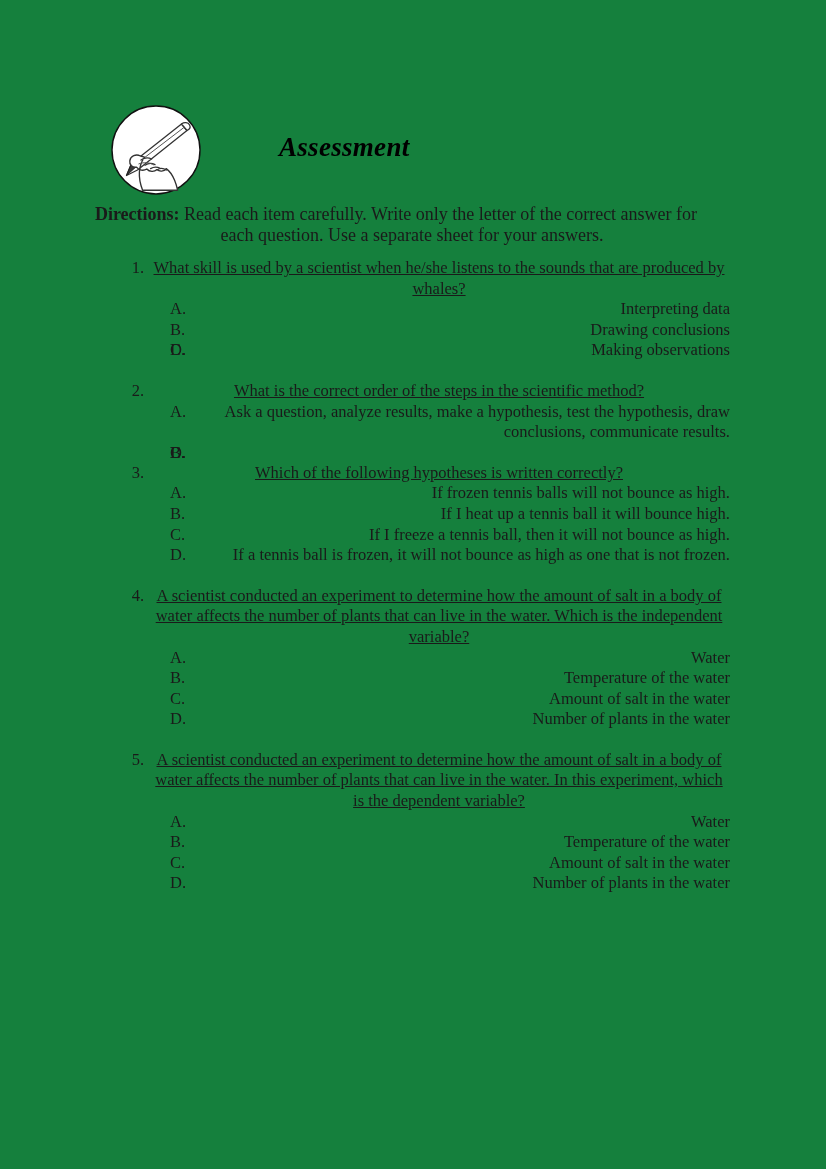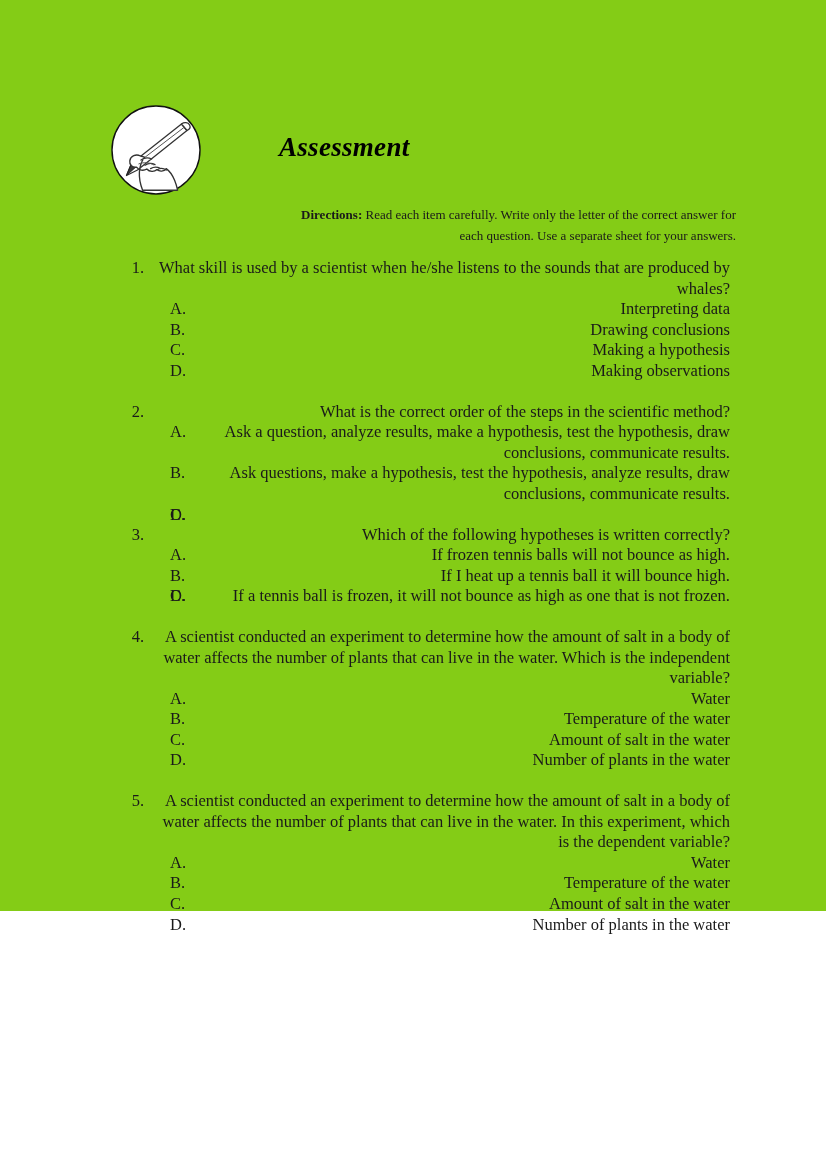--- a/index.html
+++ b/index.html
@@ -11,22 +11,22 @@
     height: 1169px;
     background: #ffffff;
     font-family: "Liberation Serif", "DejaVu Serif", serif;
     color: #1a1a1a;
     overflow: hidden;
   }
 
   .page {
     position: relative;
     width: 826px;
-    height: 911px;
-    background: #84cc16;
+    height: 1169px;
+    background: #15803d;
   }
 
   
   .header {
     position: absolute;
     left: 98px;
     top: 104px;
     width: 640px;
     height: 100px;
   }
@@ -48,26 +48,26 @@
     font-weight: bold;
     font-style: italic;
     letter-spacing: 0.3px;
     color: #000000;
     white-space: nowrap;
   }
 
   
   .directions {
     position: absolute;
-    left: 104px;
+    left: 80px;
     top: 204px;
     width: 632px;
-    font-size: 13px;
+    font-size: 18px;
     line-height: 21px;
-    text-align: right;
+    text-align: center;
   }
   .directions .dir-label {
     font-weight: bold;
   }
   .directions .dir-body {
     display: inline;
   }
   .directions-line2 {
     display: block;
     margin-left: 32px;
@@ -97,21 +97,22 @@
     position: absolute;
     left: 24px;
     top: 0;
     width: 22px;
     text-align: right;
     font-size: 16.5px;
     line-height: 20.6px;
   }
   .q-text {
     display: block;
-    text-align: right;
+    text-align: center;
+    text-decoration: underline;
   }
 
   .options {
     margin: 0;
     padding: 0;
     list-style: none;
   }
   .option-row {
     position: relative;
     padding-left: 97px;
@@ -196,42 +197,40 @@
         <li class="option-row">
           <span class="opt-letter">A.</span>
           <span class="opt-text">Interpreting data</span>
         </li>
         <li class="option-row">
           <span class="opt-letter">B.</span>
           <span class="opt-text">Drawing conclusions</span>
         </li>
         <li class="option-row">
           <span class="opt-letter">C.</span>
-          <span class="opt-text">Making a hypothesis</span>
         </li>
         <li class="option-row">
           <span class="opt-letter">D.</span>
           <span class="opt-text">Making observations</span>
         </li>
       </ul>
     </div>
 
     <div class="question-block">
       <div class="q-row">
         <span class="q-num">2.</span>
         <span class="q-text">What is the correct order of the steps in the scientific method?</span>
       </div>
       <ul class="options">
         <li class="option-row">
           <span class="opt-letter">A.</span>
           <span class="opt-text">Ask a question, analyze results, make a hypothesis, test the hypothesis, draw conclusions, communicate results.</span>
         </li>
         <li class="option-row">
           <span class="opt-letter">B.</span>
-          <span class="opt-text">Ask questions, make a hypothesis, test the hypothesis, analyze results, draw conclusions, communicate results.</span>
         </li>
         <li class="option-row">
           <span class="opt-letter">C.</span>
         </li>
         <li class="option-row justified">
           <span class="opt-letter">D.</span>
         </li>
       </ul>
     </div>
 
@@ -244,20 +243,21 @@
         <li class="option-row">
           <span class="opt-letter">A.</span>
           <span class="opt-text">If frozen tennis balls will not bounce as high.</span>
         </li>
         <li class="option-row">
           <span class="opt-letter">B.</span>
           <span class="opt-text">If I heat up a tennis ball it will bounce high.</span>
         </li>
         <li class="option-row">
           <span class="opt-letter">C.</span>
+          <span class="opt-text">If I freeze a tennis ball, then it will not bounce as high.</span>
         </li>
         <li class="option-row">
           <span class="opt-letter">D.</span>
           <span class="opt-text">If a tennis ball is frozen, it will not bounce as high as one that is not frozen.</span>
         </li>
       </ul>
     </div>
 
     <div class="question-block">
       <div class="q-row">

